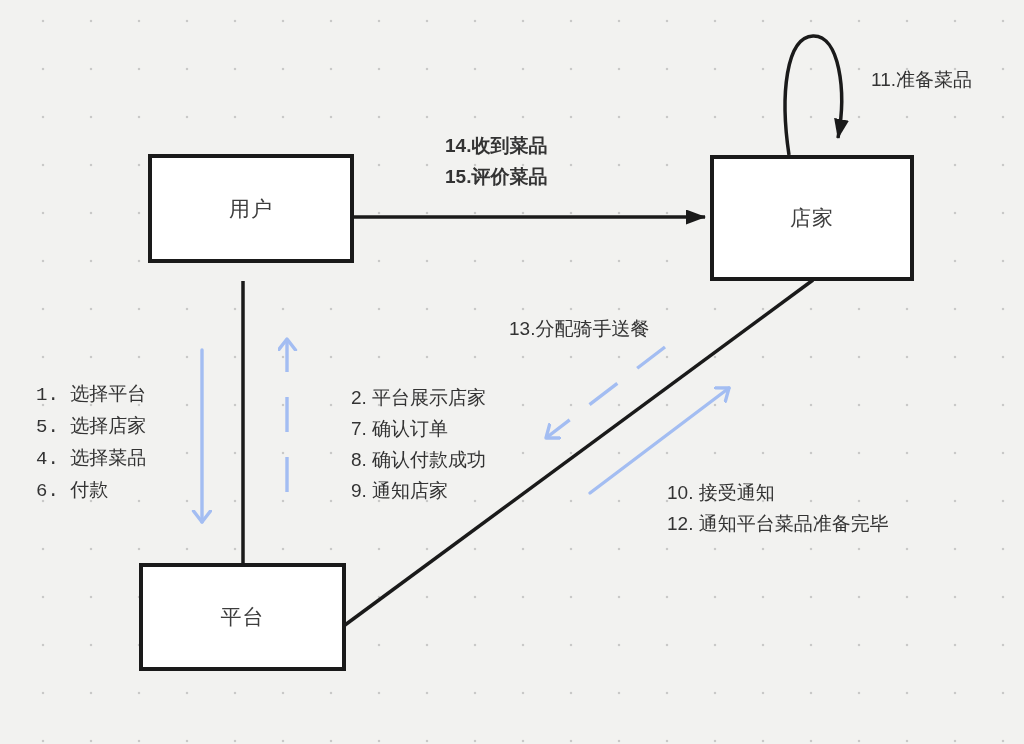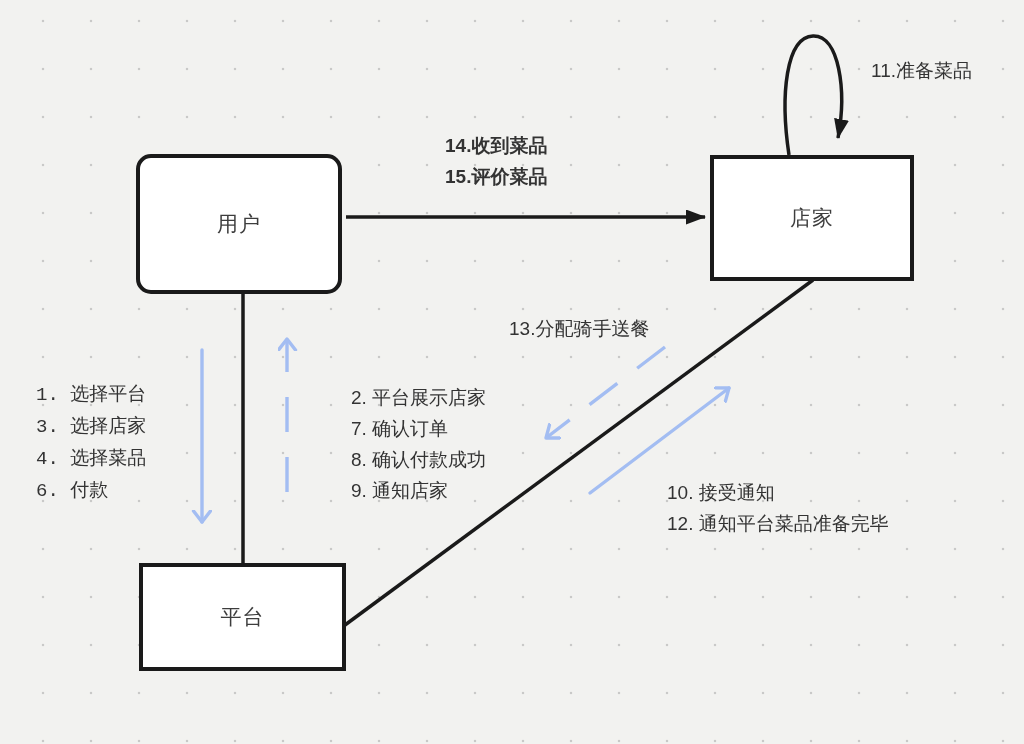--- a/index.html
+++ b/index.html
@@ -24,30 +24,30 @@
     background-position:19px 45px;
   }
   .layer{position:absolute;left:0;top:0;width:1024px;height:744px;}
   .node{
     position:absolute;
     background:var(--node-fill);
     border:4px solid var(--stroke);
     display:flex;align-items:center;justify-content:center;
     font-size:21px;color:#3d3d3d;letter-spacing:1px;
   }
-  .node-user{left:136px;top:154px;width:206px;height:140px;border-radius:15px;}
+  .node-user{left:148px;top:154px;width:206px;height:109px;}
   .node-shop{left:710px;top:155px;width:204px;height:126px;font-family:Liberation Serif, serif;}
   .node-platform{left:139px;top:563px;width:207px;height:108px;}
   .lbl{
     position:absolute;color:var(--text);font-size:19px;white-space:nowrap;
   }
   .lbl div{height:31px;line-height:31px;}
   .lbl.lh32 div{height:32px;line-height:32px;}
   .lbl-receive{left:445px;top:130px;font-weight:bold;}
-  .lbl-prepare{left:871px;top:55px;}
+  .lbl-prepare{left:871px;top:64px;}
   .lbl-dispatch{left:509px;top:313px;}
   .lbl-left-list{left:36px;top:379px;font-family:Liberation Mono, monospace;}
   .lbl-mid-list{left:336px;top:382px;margin-left:15px;}
   .lbl-right-list{left:667px;top:477px;}
   svg{display:block;}
 </style>
 </head>
 <body>
 
 <div class="canvas">
@@ -97,21 +97,21 @@
   <div class="lbl lbl-prepare">
     <div>11.准备菜品</div>
   </div>
 
   <div class="lbl lbl-dispatch">
     <div>13.分配骑手送餐</div>
   </div>
 
   <div class="lbl lh32 lbl-left-list">
     <div>1. 选择平台</div>
-    <div>3. 选择店家</div>
+    <div>5. 选择店家</div>
     <div>4. 选择菜品</div>
     <div>6. 付款</div>
   </div>
 
   <div class="lbl lbl-mid-list">
     <div>2. 平台展示店家</div>
     <div>7. 确认订单</div>
     <div>8. 确认付款成功</div>
     <div>9. 通知店家</div>
   </div>

